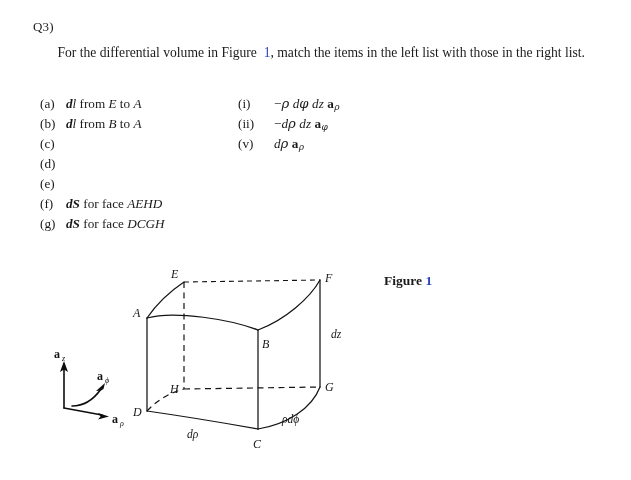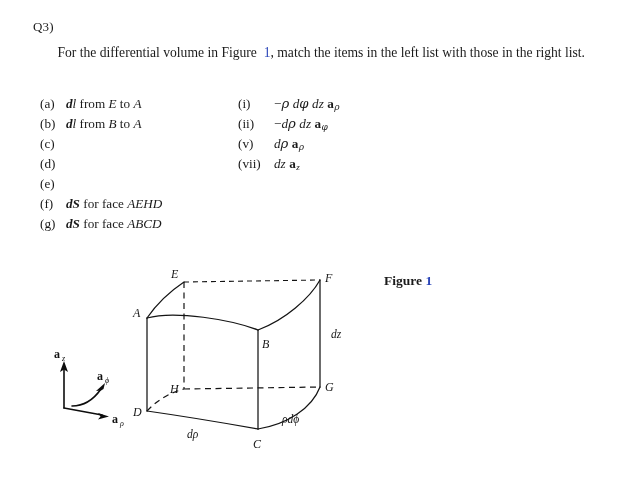--- a/index.html
+++ b/index.html
@@ -190,21 +190,21 @@
         <span class="tag">(e)</span>
       </div>
 
       <div class="list-row">
         <span class="tag">(f)</span>
         <span class="itemtext"><span class="bold-it">d</span><span class="vec" style="font-style:italic">S</span> for face <span class="ital">AEHD</span></span>
       </div>
 
       <div class="list-row">
         <span class="tag">(g)</span>
-        <span class="itemtext"><span class="bold-it">d</span><span class="vec" style="font-style:italic">S</span> for face <span class="ital">ABCD</span></span>
+        <span class="itemtext"><span class="bold-it">d</span><span class="vec" style="font-style:italic">S</span> for face <span class="ital">DCGH</span></span>
       </div>
 
     </div>
 
     <div class="list-col" id="right-list">
 
       <div class="list-row">
         <span class="tag">(i)</span>
         <span class="itemtext">−<span class="gk">ρ</span><span class="spc"></span><span class="ital">d</span><span class="gk">φ</span><span class="spc"></span><span class="ital">dz</span><span class="spc"></span><span class="vec">a</span><sub class="gk">ρ</sub></span>
       </div>
@@ -215,24 +215,20 @@
       </div>
 
 
 
       <div class="list-row">
         <span class="tag">(v)</span>
         <span class="itemtext"><span class="ital">d</span><span class="gk">ρ</span><span class="spc"></span><span class="vec">a</span><sub class="gk">ρ</sub></span>
       </div>
 
 
-      <div class="list-row">
-        <span class="tag">(vii)</span>
-        <span class="itemtext"><span class="ital">dz</span><span class="spc"></span><span class="vec">a</span><sub>z</sub></span>
-      </div>
 
     </div>
   </div>
 
   <div id="figure-area">
 
     <div id="figure-caption"><span>Figure</span>&nbsp;<span class="figref">1</span></div>
 
     <svg id="figure-svg" width="631" height="222" viewBox="0 0 631 222">
 

